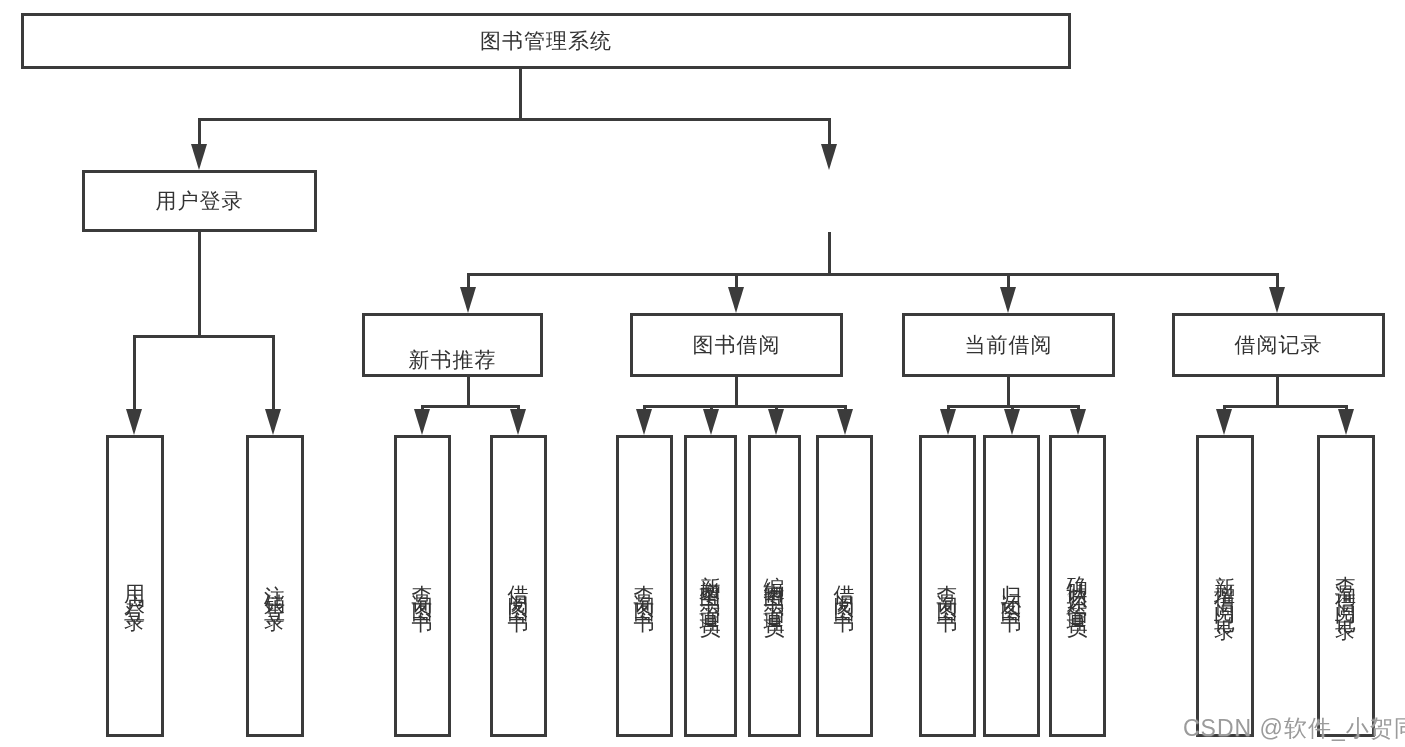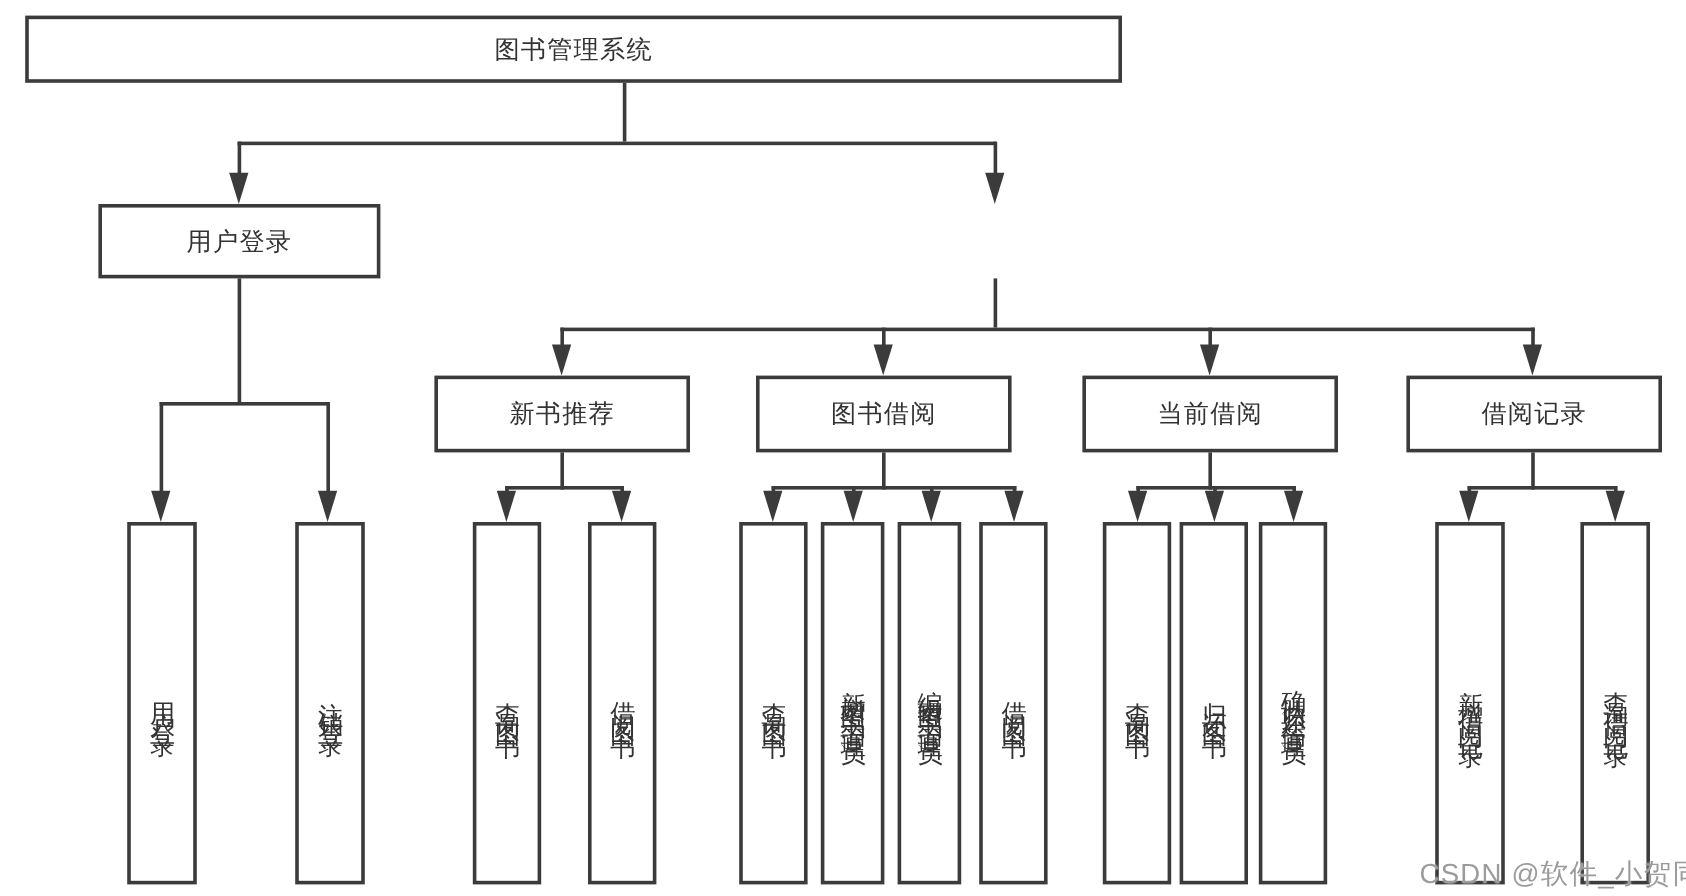--- a/index.html
+++ b/index.html
@@ -63,21 +63,21 @@
     white-space: nowrap;
     z-index: 5;
     text-shadow: 0 0 2px #ffffff;
   }
 </style>
 </head>
 <body>
 
 <div class="stage">
 
-  <div class="node" style="left:21px; top:13px; width:914px; height:56px;">
+  <div class="node" style="left:21px; top:13px; width:1050px; height:56px;">
     <span>图书管理系统</span>
   </div>
 
   <div class="vline" style="left:519px; top:69px; height:49px;"></div>
   <div class="hline" style="left:198px; top:118px; width:632px;"></div>
   <div class="vline" style="left:198px; top:118px; height:29px;"></div>
   <div class="arrowhead" style="left:191px; top:144px;"></div>
   <div class="vline" style="left:828px; top:118px; height:29px;"></div>
   <div class="arrowhead" style="left:821px; top:144px;"></div>
 
@@ -96,21 +96,21 @@
   <div class="hline" style="left:467px; top:273px; width:812px;"></div>
   <div class="vline" style="left:467px; top:273px; height:16px;"></div>
   <div class="arrowhead" style="left:460px; top:287px;"></div>
   <div class="vline" style="left:735px; top:273px; height:16px;"></div>
   <div class="arrowhead" style="left:728px; top:287px;"></div>
   <div class="vline" style="left:1007px; top:273px; height:16px;"></div>
   <div class="arrowhead" style="left:1000px; top:287px;"></div>
   <div class="vline" style="left:1276px; top:273px; height:16px;"></div>
   <div class="arrowhead" style="left:1269px; top:287px;"></div>
 
-  <div class="node" style="left:362px; top:313px; width:213px; height:64px;">
+  <div class="node" style="left:362px; top:313px; width:181px; height:64px;align-items:flex-end;">
     <span>新书推荐</span>
   </div>
   <div class="node" style="left:630px; top:313px; width:213px; height:64px;">
     <span>图书借阅</span>
   </div>
   <div class="node" style="left:1172px; top:313px; width:213px; height:64px;">
     <span>借阅记录</span>
   </div>
   <div class="node" style="left:902px; top:313px; width:213px; height:64px;">
     <span>当前借阅</span>

